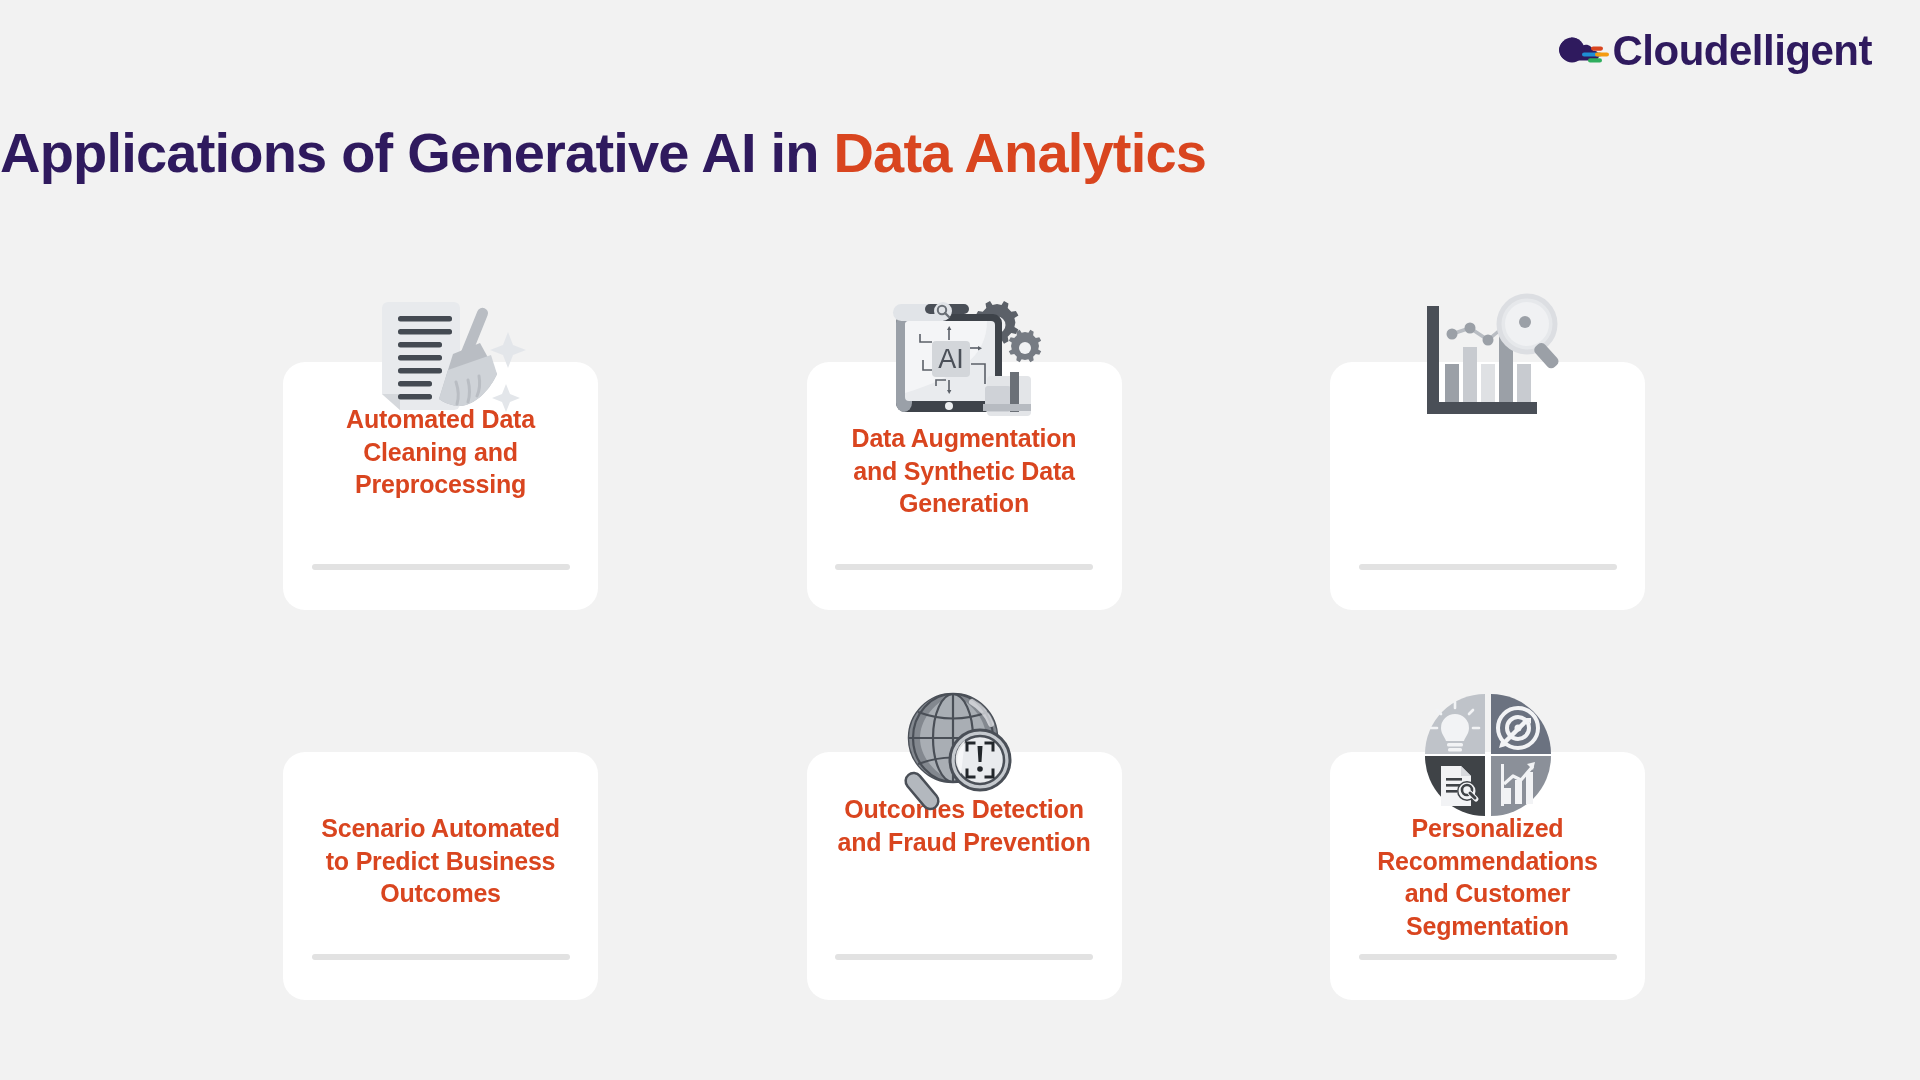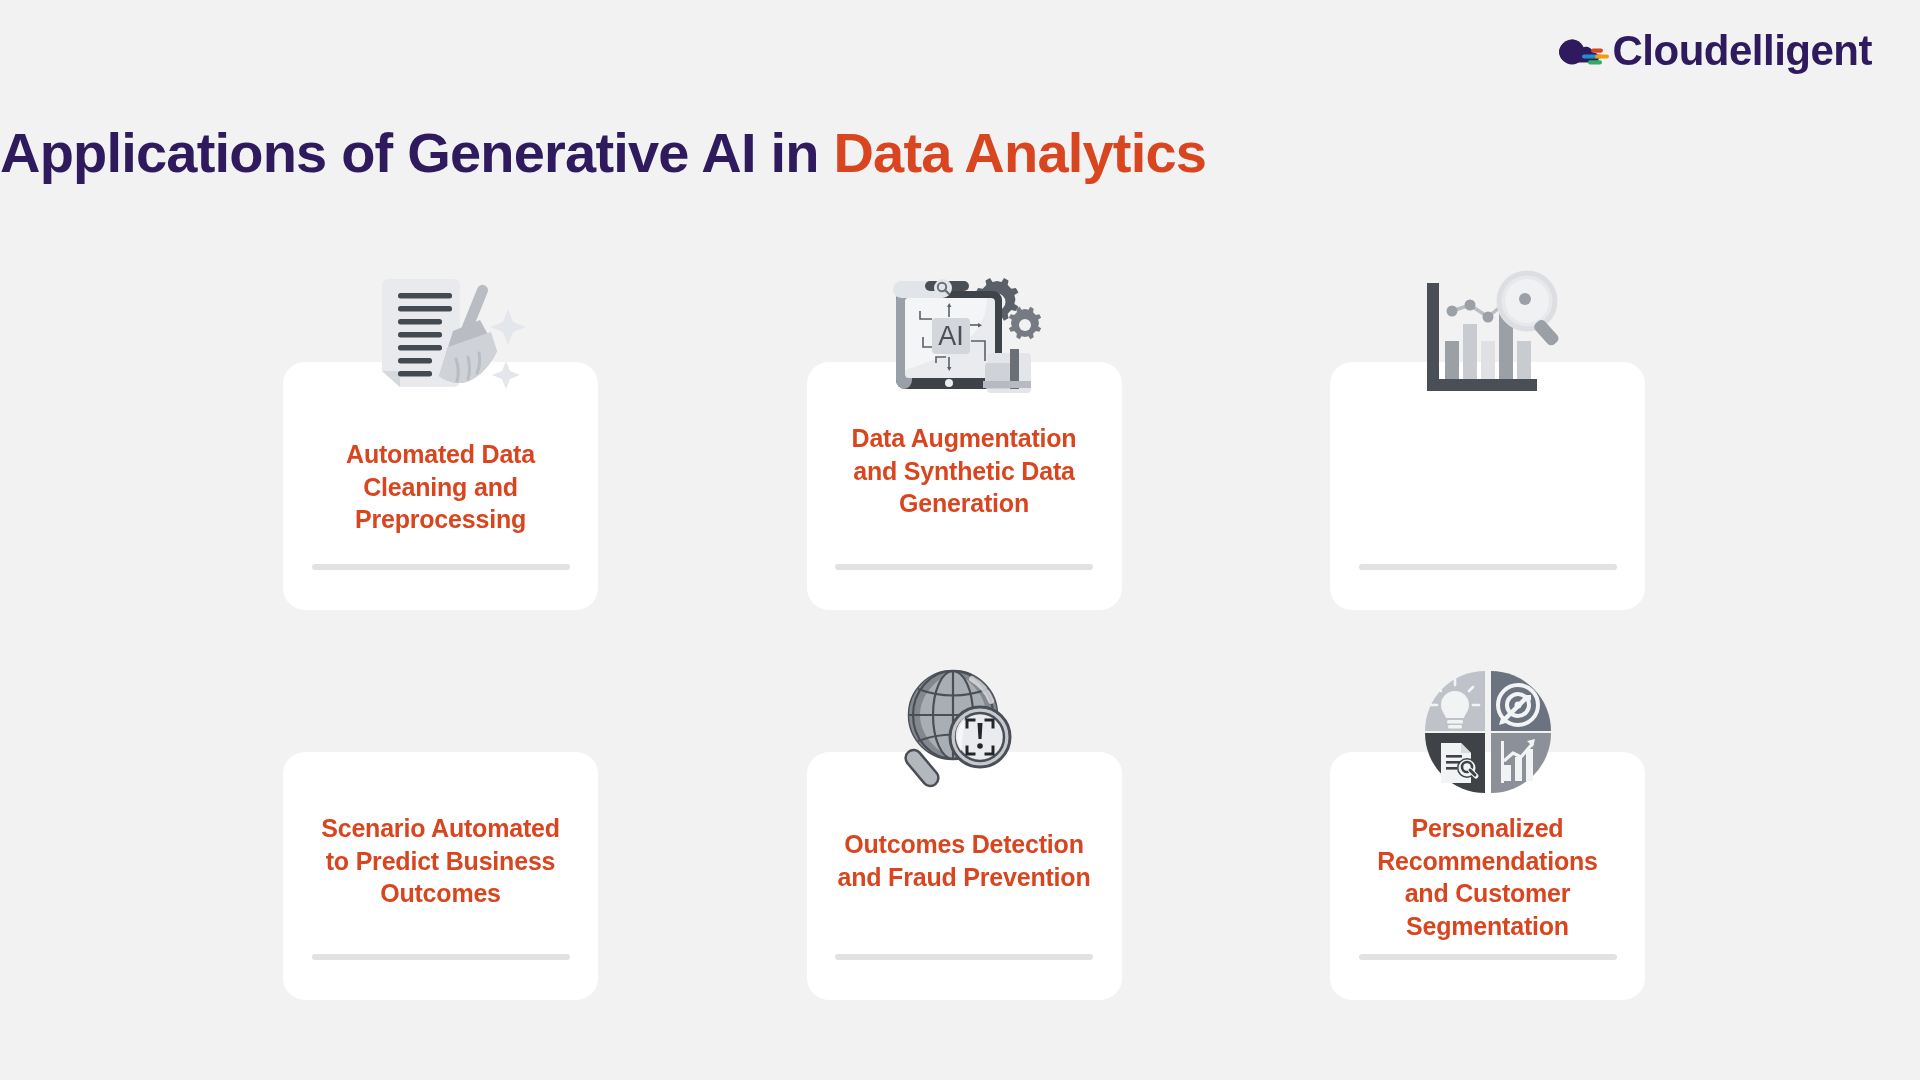--- a/index.html
+++ b/index.html
@@ -6,21 +6,21 @@
   * { margin:0; padding:0; box-sizing:border-box; }
   html, body {
     width:1920px; height:1080px;
     background:#f2f2f2;
     font-family:"Liberation Sans", sans-serif;
     overflow:hidden;
   }
   .page { position:relative; width:1920px; height:1080px; background:#f2f2f2; }
 
   
-  .logo { position:absolute; top:30px; right:48px; display:flex; align-items:flex-end; }
+  .logo { position:absolute; top:30px; right:48px; display:flex; align-items:flex-start; }
   .logo-mark { width:58px; height:40px; display:block; }
   .logo-text {
     font-size:42px; font-weight:700; letter-spacing:-0.5px;
     color:#2f1a5e; line-height:1; white-space:nowrap;
   }
 
   
   .title {
     position:absolute; top:122px; left:0; width:100%;
     text-align:left;
@@ -43,32 +43,32 @@
     position:relative;
     width:315px; height:248px;
     background:#ffffff;
     border-radius:22px;
     display:flex; flex-direction:column;
     align-items:center;
   }
   .card-icon {
     position:absolute;
     left:50%; transform:translateX(-50%);
-    bottom:203px;
+    bottom:180px;
     width:170px; height:130px;
     display:flex; align-items:flex-end; justify-content:center;
     pointer-events:none;
   }
   .card-icon svg { display:block; overflow:visible; }
   .card-title {
     color:#d9451f;
     font-size:25px; font-weight:700; line-height:1.3;
     text-align:center;
     width:262px;
-    margin-top:76px;
+    margin-top:41px;
     letter-spacing:-0.2px;
   }
   .card.tall .card-title { margin-top:60px; }
   .card-divider {
     position:absolute; bottom:40px; left:50%; transform:translateX(-50%);
     width:258px; height:6px; border-radius:3px; background:#e2e2e2;
   }
 </style>
 </head>
 <body>

